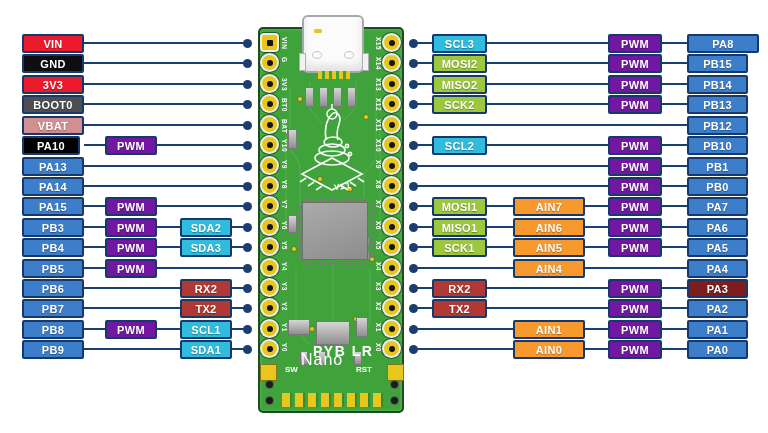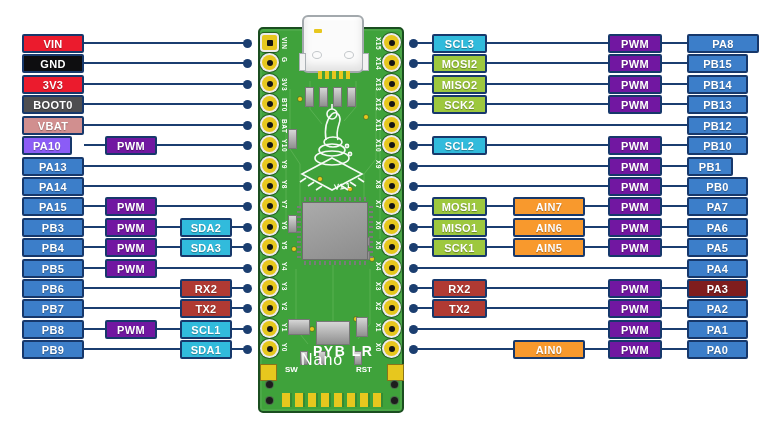--- a/index.html
+++ b/index.html
@@ -159,21 +159,21 @@
     <div class="wire" style="left: 84px; top: 83px; width: 163px;"></div>
     <div class="pinbox" style="left: 22px; top: 75px; width: 62px; background: rgb(235, 27, 45);">3V3</div>
     <div class="dot" style="left: 243px; top: 80px;"></div>
     <div class="wire" style="left: 84px; top: 103px; width: 163px;"></div>
     <div class="pinbox" style="left: 22px; top: 95px; width: 62px; background: rgb(78, 78, 80);">BOOT0</div>
     <div class="dot" style="left: 243px; top: 100px;"></div>
     <div class="wire" style="left: 84px; top: 124px; width: 163px;"></div>
     <div class="pinbox" style="left: 22px; top: 116px; width: 62px; background: rgb(209, 143, 143);">VBAT</div>
     <div class="dot" style="left: 243px; top: 121px;"></div>
     <div class="wire" style="left: 84px; top: 144px; width: 163px;"></div>
-    <div class="pinbox" style="left: 22px; top: 136px; width: 50px; background: #8b5cf6;">PA10</div>
+    <div class="pinbox" style="left: 22px; top: 136px; width: 58px; background: #000000;">PA10</div>
     <div class="pinbox" style="left: 105px; top: 136px; width: 52px; background: rgb(113, 23, 161);">PWM</div>
     <div class="dot" style="left: 243px; top: 141px;"></div>
     <div class="wire" style="left: 84px; top: 165px; width: 163px;"></div>
     <div class="pinbox" style="left: 22px; top: 157px; width: 62px; background: rgb(60, 126, 201);">PA13</div>
     <div class="dot" style="left: 243px; top: 162px;"></div>
     <div class="wire" style="left: 84px; top: 185px; width: 163px;"></div>
     <div class="pinbox" style="left: 22px; top: 177px; width: 62px; background: rgb(60, 126, 201);">PA14</div>
     <div class="dot" style="left: 243px; top: 182px;"></div>
     <div class="wire" style="left: 84px; top: 205px; width: 163px;"></div>
     <div class="pinbox" style="left: 22px; top: 197px; width: 62px; background: rgb(60, 126, 201);">PA15</div>
@@ -232,21 +232,21 @@
     <div class="dot" style="left: 409px; top: 100px;"></div>
     <div class="wire" style="left: 413px; top: 124px; width: 275px;"></div>
     <div class="pinbox" style="left: 687px; top: 116px; width: 61px; background: rgb(60, 126, 201);">PB12</div>
     <div class="dot" style="left: 409px; top: 121px;"></div>
     <div class="wire" style="left: 413px; top: 144px; width: 275px;"></div>
     <div class="pinbox" style="left: 687px; top: 136px; width: 61px; background: rgb(60, 126, 201);">PB10</div>
     <div class="pinbox" style="left: 432px; top: 136px; width: 55px; background: rgb(49, 187, 220);">SCL2</div>
     <div class="pinbox" style="left: 608px; top: 136px; width: 54px; background: rgb(113, 23, 161);">PWM</div>
     <div class="dot" style="left: 409px; top: 141px;"></div>
     <div class="wire" style="left: 413px; top: 165px; width: 275px;"></div>
-    <div class="pinbox" style="left: 687px; top: 157px; width: 46px; background: rgb(60, 126, 201);">PB1</div>
+    <div class="pinbox" style="left: 687px; top: 157px; width: 61px; background: rgb(60, 126, 201);">PB1</div>
     <div class="pinbox" style="left: 608px; top: 157px; width: 54px; background: rgb(113, 23, 161);">PWM</div>
     <div class="dot" style="left: 409px; top: 162px;"></div>
     <div class="wire" style="left: 413px; top: 185px; width: 275px;"></div>
     <div class="pinbox" style="left: 687px; top: 177px; width: 61px; background: rgb(60, 126, 201);">PB0</div>
     <div class="pinbox" style="left: 608px; top: 177px; width: 54px; background: rgb(113, 23, 161);">PWM</div>
     <div class="dot" style="left: 409px; top: 182px;"></div>
     <div class="wire" style="left: 413px; top: 205px; width: 275px;"></div>
     <div class="pinbox" style="left: 687px; top: 197px; width: 61px; background: rgb(60, 126, 201);">PA7</div>
     <div class="pinbox" style="left: 432px; top: 197px; width: 55px; background: rgb(157, 200, 62);">MOSI1</div>
     <div class="pinbox" style="left: 513px; top: 197px; width: 72px; background: rgb(248, 153, 45);">AIN7</div>
@@ -259,33 +259,35 @@
     <div class="pinbox" style="left: 608px; top: 218px; width: 54px; background: rgb(113, 23, 161);">PWM</div>
     <div class="dot" style="left: 409px; top: 223px;"></div>
     <div class="wire" style="left: 413px; top: 246px; width: 275px;"></div>
     <div class="pinbox" style="left: 687px; top: 238px; width: 61px; background: rgb(60, 126, 201);">PA5</div>
     <div class="pinbox" style="left: 432px; top: 238px; width: 55px; background: rgb(157, 200, 62);">SCK1</div>
     <div class="pinbox" style="left: 513px; top: 238px; width: 72px; background: rgb(248, 153, 45);">AIN5</div>
     <div class="pinbox" style="left: 608px; top: 238px; width: 54px; background: rgb(113, 23, 161);">PWM</div>
     <div class="dot" style="left: 409px; top: 243px;"></div>
     <div class="wire" style="left: 413px; top: 267px; width: 275px;"></div>
     <div class="pinbox" style="left: 687px; top: 259px; width: 61px; background: rgb(60, 126, 201);">PA4</div>
+    <div class="pinbox" style="left: 513px; top: 259px; width: 72px; background: rgb(248, 153, 45);">AIN4</div>
     <div class="dot" style="left: 409px; top: 264px;"></div>
     <div class="wire" style="left: 413px; top: 287px; width: 275px;"></div>
     <div class="pinbox" style="left: 687px; top: 279px; width: 61px; background: #7f1d1d;">PA3</div>
     <div class="pinbox" style="left: 432px; top: 279px; width: 55px; background: rgb(176, 58, 51);">RX2</div>
     <div class="pinbox" style="left: 608px; top: 279px; width: 54px; background: rgb(113, 23, 161);">PWM</div>
     <div class="dot" style="left: 409px; top: 284px;"></div>
     <div class="wire" style="left: 413px; top: 307px; width: 275px;"></div>
     <div class="pinbox" style="left: 687px; top: 299px; width: 61px; background: rgb(60, 126, 201);">PA2</div>
     <div class="pinbox" style="left: 432px; top: 299px; width: 55px; background: rgb(176, 58, 51);">TX2</div>
     <div class="pinbox" style="left: 608px; top: 299px; width: 54px; background: rgb(113, 23, 161);">PWM</div>
     <div class="dot" style="left: 409px; top: 304px;"></div>
     <div class="wire" style="left: 413px; top: 328px; width: 275px;"></div>
     <div class="pinbox" style="left: 687px; top: 320px; width: 61px; background: rgb(60, 126, 201);">PA1</div>
+    <div class="pinbox" style="left: 513px; top: 320px; width: 72px; background: rgb(248, 153, 45);">AIN1</div>
     <div class="pinbox" style="left: 608px; top: 320px; width: 54px; background: rgb(113, 23, 161);">PWM</div>
     <div class="dot" style="left: 409px; top: 325px;"></div>
     <div class="wire" style="left: 413px; top: 348px; width: 275px;"></div>
     <div class="pinbox" style="left: 687px; top: 340px; width: 61px; background: rgb(60, 126, 201);">PA0</div>
     <div class="pinbox" style="left: 513px; top: 340px; width: 72px; background: rgb(248, 153, 45);">AIN0</div>
     <div class="pinbox" style="left: 608px; top: 340px; width: 54px; background: rgb(113, 23, 161);">PWM</div>
     <div class="dot" style="left: 409px; top: 345px;"></div>
     <div class="pad square" style="left: 262px; top: 35px;"></div>
     <div class="silk" style="left: 280px; top: 37px;">VIN</div>
     <div class="pad" style="left: 262px; top: 55px;"></div>

